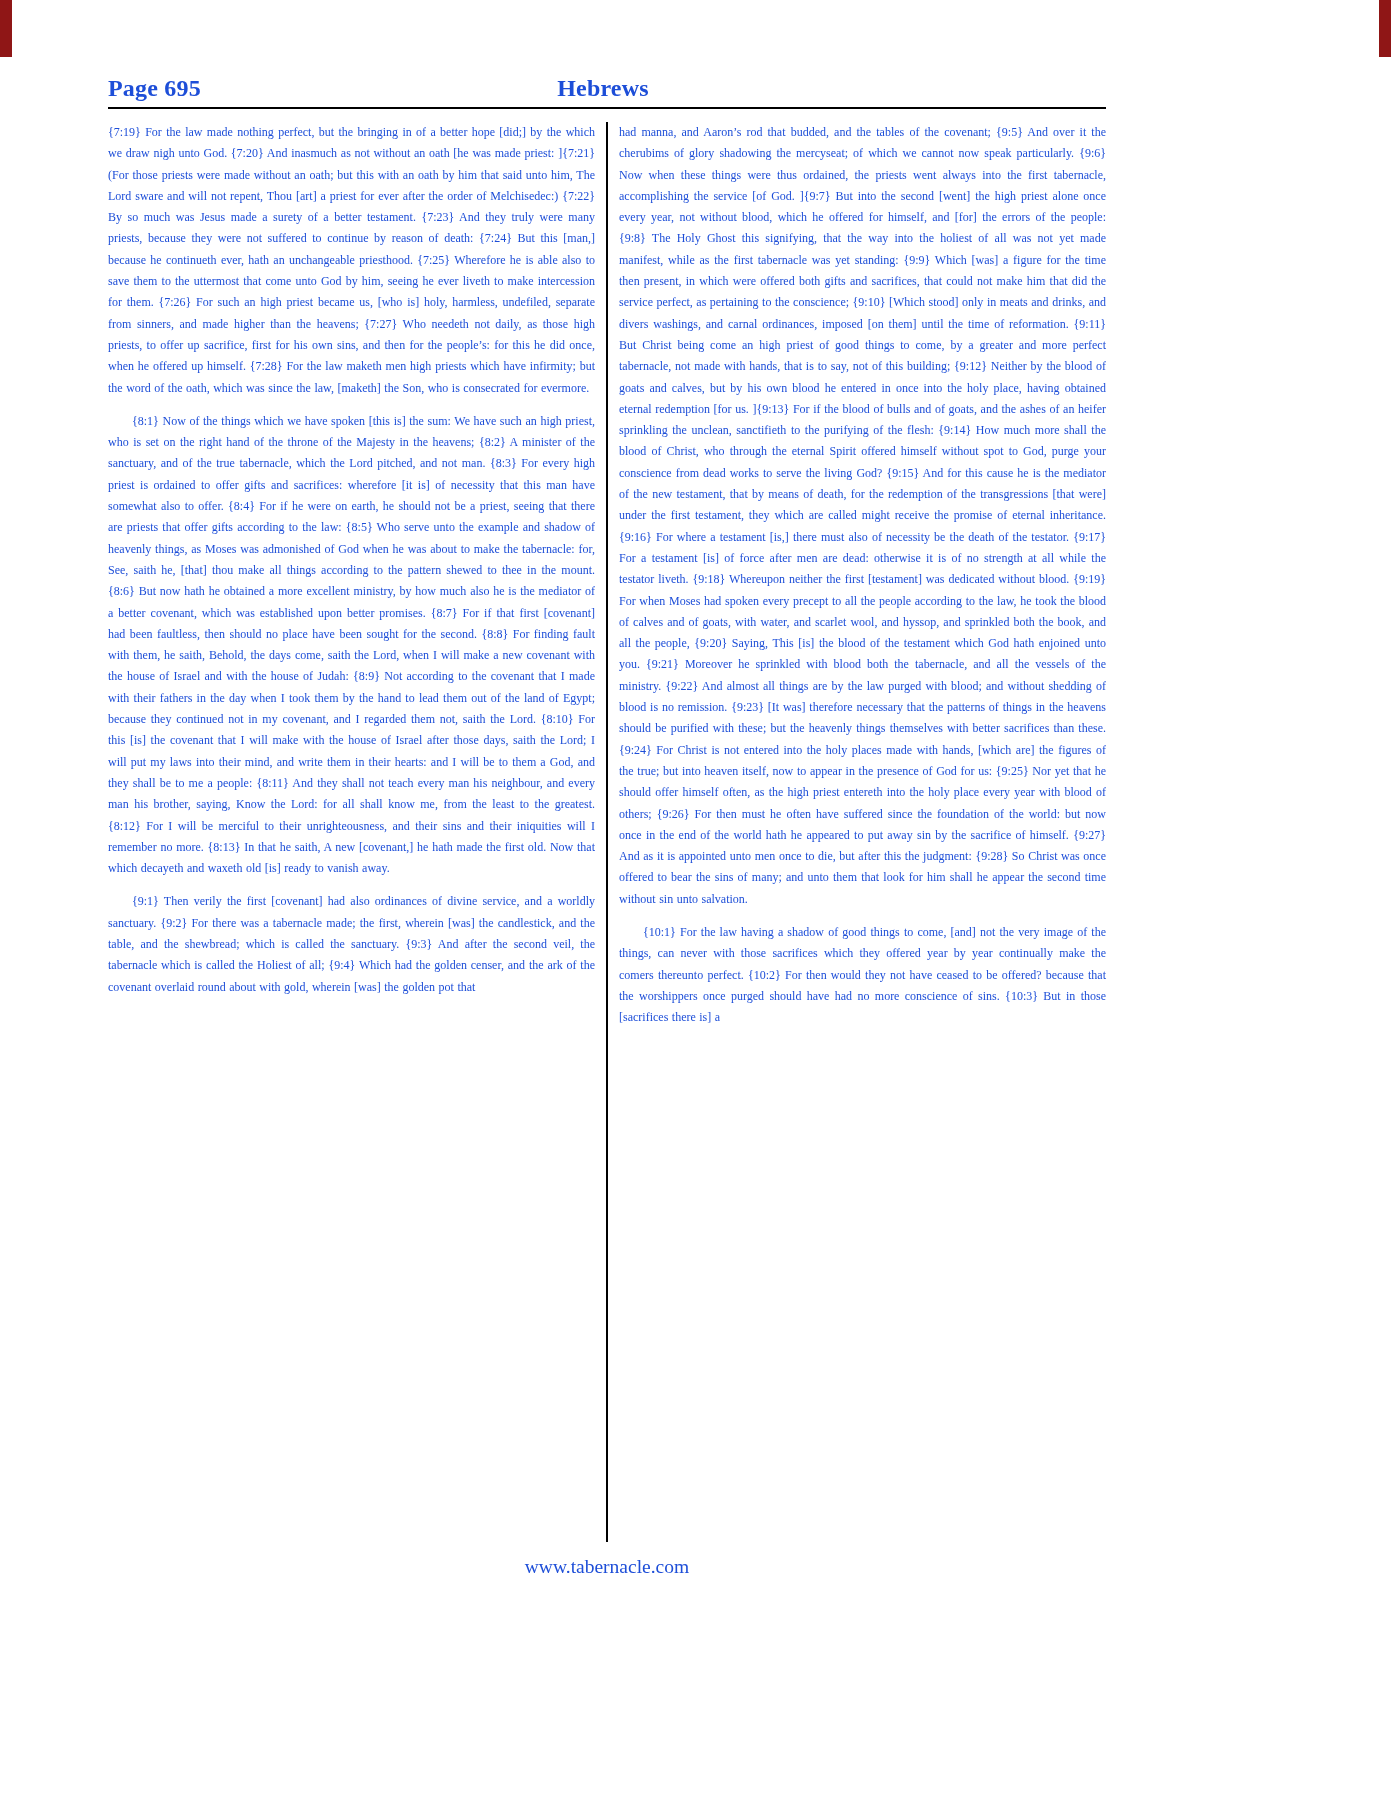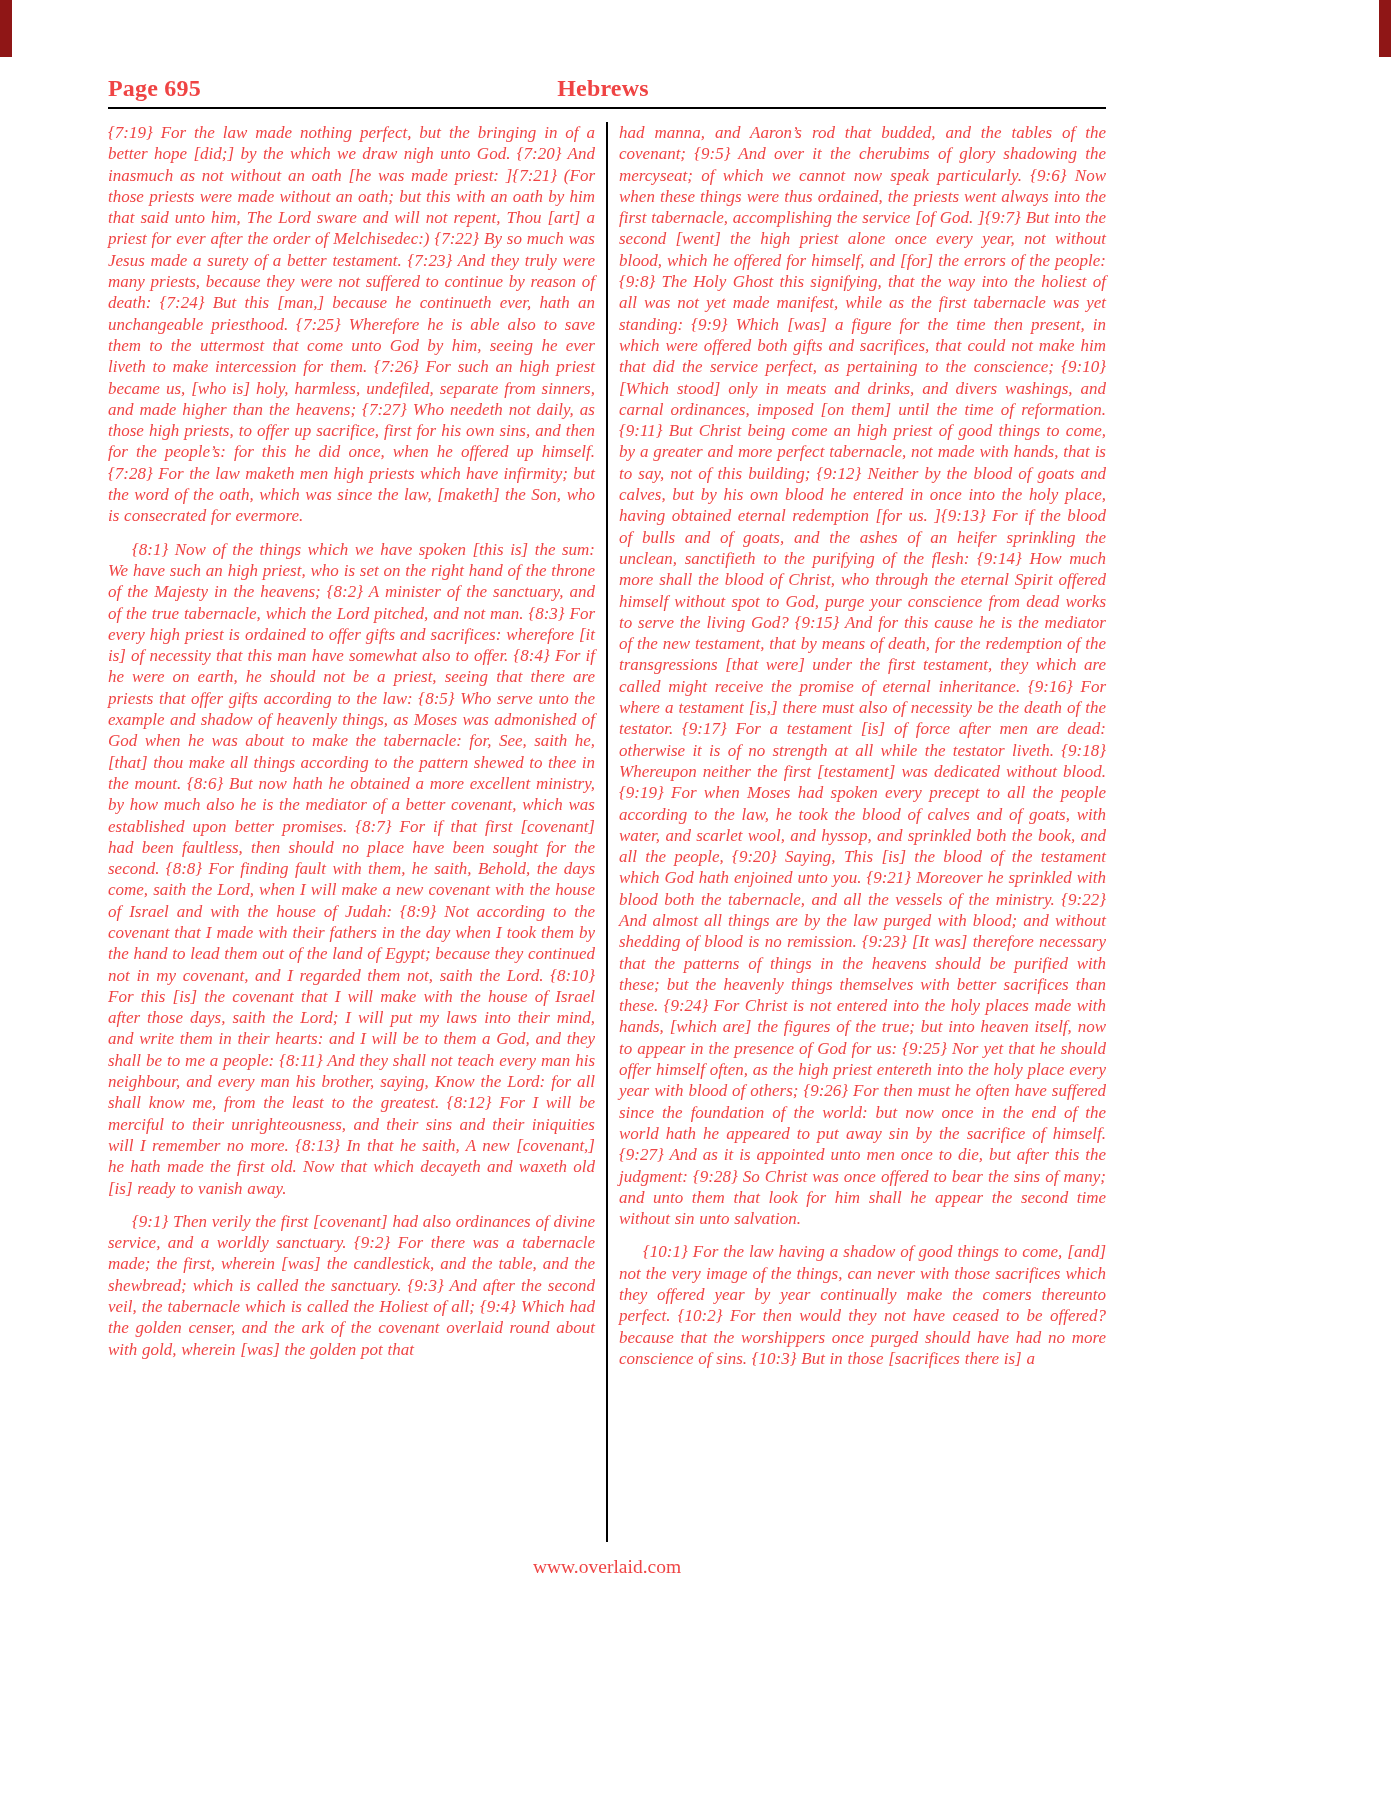--- a/index.html
+++ b/index.html
@@ -1,21 +1,21 @@
 <!DOCTYPE html>
 <html><head>
 <meta charset="utf-8">
 <style>
   html, body { margin: 0; padding: 0; background: #ffffff; }
   .page {
     position: relative;
     width: 1391px;
     height: 1800px;
     background: #ffffff;
-    color: #ef4444;
+    color: #1d4ed8;
     font-family: "Liberation Serif", serif;
     overflow: hidden;
   }
   .corner-mark {
     position: absolute;
     top: 0;
     width: 12px;
     height: 57px;
     background: #8f1616;
   }
@@ -55,25 +55,24 @@
     border-bottom: 2.5px solid #000000;
   }
 
   .columns {
     display: flex;
     margin-top: 13px;
     align-items: stretch;
   }
   .col {
     width: 487px;
-    font-size: 17px;
+    font-size: 12px;
     line-height: 21.3px;
     text-align: justify;
     word-spacing: 0.5px;
-    font-style: italic;
   }
   .col p {
     margin: 0;
     text-indent: 24px;
   }
   .col p.cont { text-indent: 0; }
   .col p + p { margin-top: 12px; }
 
   .divider {
     width: 2px;
@@ -115,17 +114,17 @@
 
       <div class="divider"></div>
 
       <div class="col">
         <p class="cont">had manna, and Aaron’s rod that budded, and the tables of the covenant; {9:5} And over it the cherubims of glory shadowing the mercyseat; of which we cannot now speak particularly. {9:6} Now when these things were thus ordained, the priests went always into the first tabernacle, accomplishing the service [of God. ]{9:7} But into the second [went] the high priest alone once every year, not without blood, which he offered for himself, and [for] the errors of the people: {9:8} The Holy Ghost this signifying, that the way into the holiest of all was not yet made manifest, while as the first tabernacle was yet standing: {9:9} Which [was] a figure for the time then present, in which were offered both gifts and sacrifices, that could not make him that did the service perfect, as pertaining to the conscience; {9:10} [Which stood] only in meats and drinks, and divers washings, and carnal ordinances, imposed [on them] until the time of reformation. {9:11} But Christ being come an high priest of good things to come, by a greater and more perfect tabernacle, not made with hands, that is to say, not of this building; {9:12} Neither by the blood of goats and calves, but by his own blood he entered in once into the holy place, having obtained eternal redemption [for us. ]{9:13} For if the blood of bulls and of goats, and the ashes of an heifer sprinkling the unclean, sanctifieth to the purifying of the flesh: {9:14} How much more shall the blood of Christ, who through the eternal Spirit offered himself without spot to God, purge your conscience from dead works to serve the living God? {9:15} And for this cause he is the mediator of the new testament, that by means of death, for the redemption of the transgressions [that were] under the first testament, they which are called might receive the promise of eternal inheritance. {9:16} For where a testament [is,] there must also of necessity be the death of the testator. {9:17} For a testament [is] of force after men are dead: otherwise it is of no strength at all while the testator liveth. {9:18} Whereupon neither the first [testament] was dedicated without blood. {9:19} For when Moses had spoken every precept to all the people according to the law, he took the blood of calves and of goats, with water, and scarlet wool, and hyssop, and sprinkled both the book, and all the people, {9:20} Saying, This [is] the blood of the testament which God hath enjoined unto you. {9:21} Moreover he sprinkled with blood both the tabernacle, and all the vessels of the ministry. {9:22} And almost all things are by the law purged with blood; and without shedding of blood is no remission. {9:23} [It was] therefore necessary that the patterns of things in the heavens should be purified with these; but the heavenly things themselves with better sacrifices than these. {9:24} For Christ is not entered into the holy places made with hands, [which are] the figures of the true; but into heaven itself, now to appear in the presence of God for us: {9:25} Nor yet that he should offer himself often, as the high priest entereth into the holy place every year with blood of others; {9:26} For then must he often have suffered since the foundation of the world: but now once in the end of the world hath he appeared to put away sin by the sacrifice of himself. {9:27} And as it is appointed unto men once to die, but after this the judgment: {9:28} So Christ was once offered to bear the sins of many; and unto them that look for him shall he appear the second time without sin unto salvation.</p>
         <p>{10:1} For the law having a shadow of good things to come, [and] not the very image of the things, can never with those sacrifices which they offered year by year continually make the comers thereunto perfect. {10:2} For then would they not have ceased to be offered? because that the worshippers once purged should have had no more conscience of sins. {10:3} But in those [sacrifices there is] a</p>
       </div>
     </div>
 
     <div class="footer">
-      <span class="footer-link">www.overlaid.com</span>
+      <span class="footer-link">www.tabernacle.com</span>
     </div>
 
   </div>
 </div>
 
 </body></html>

